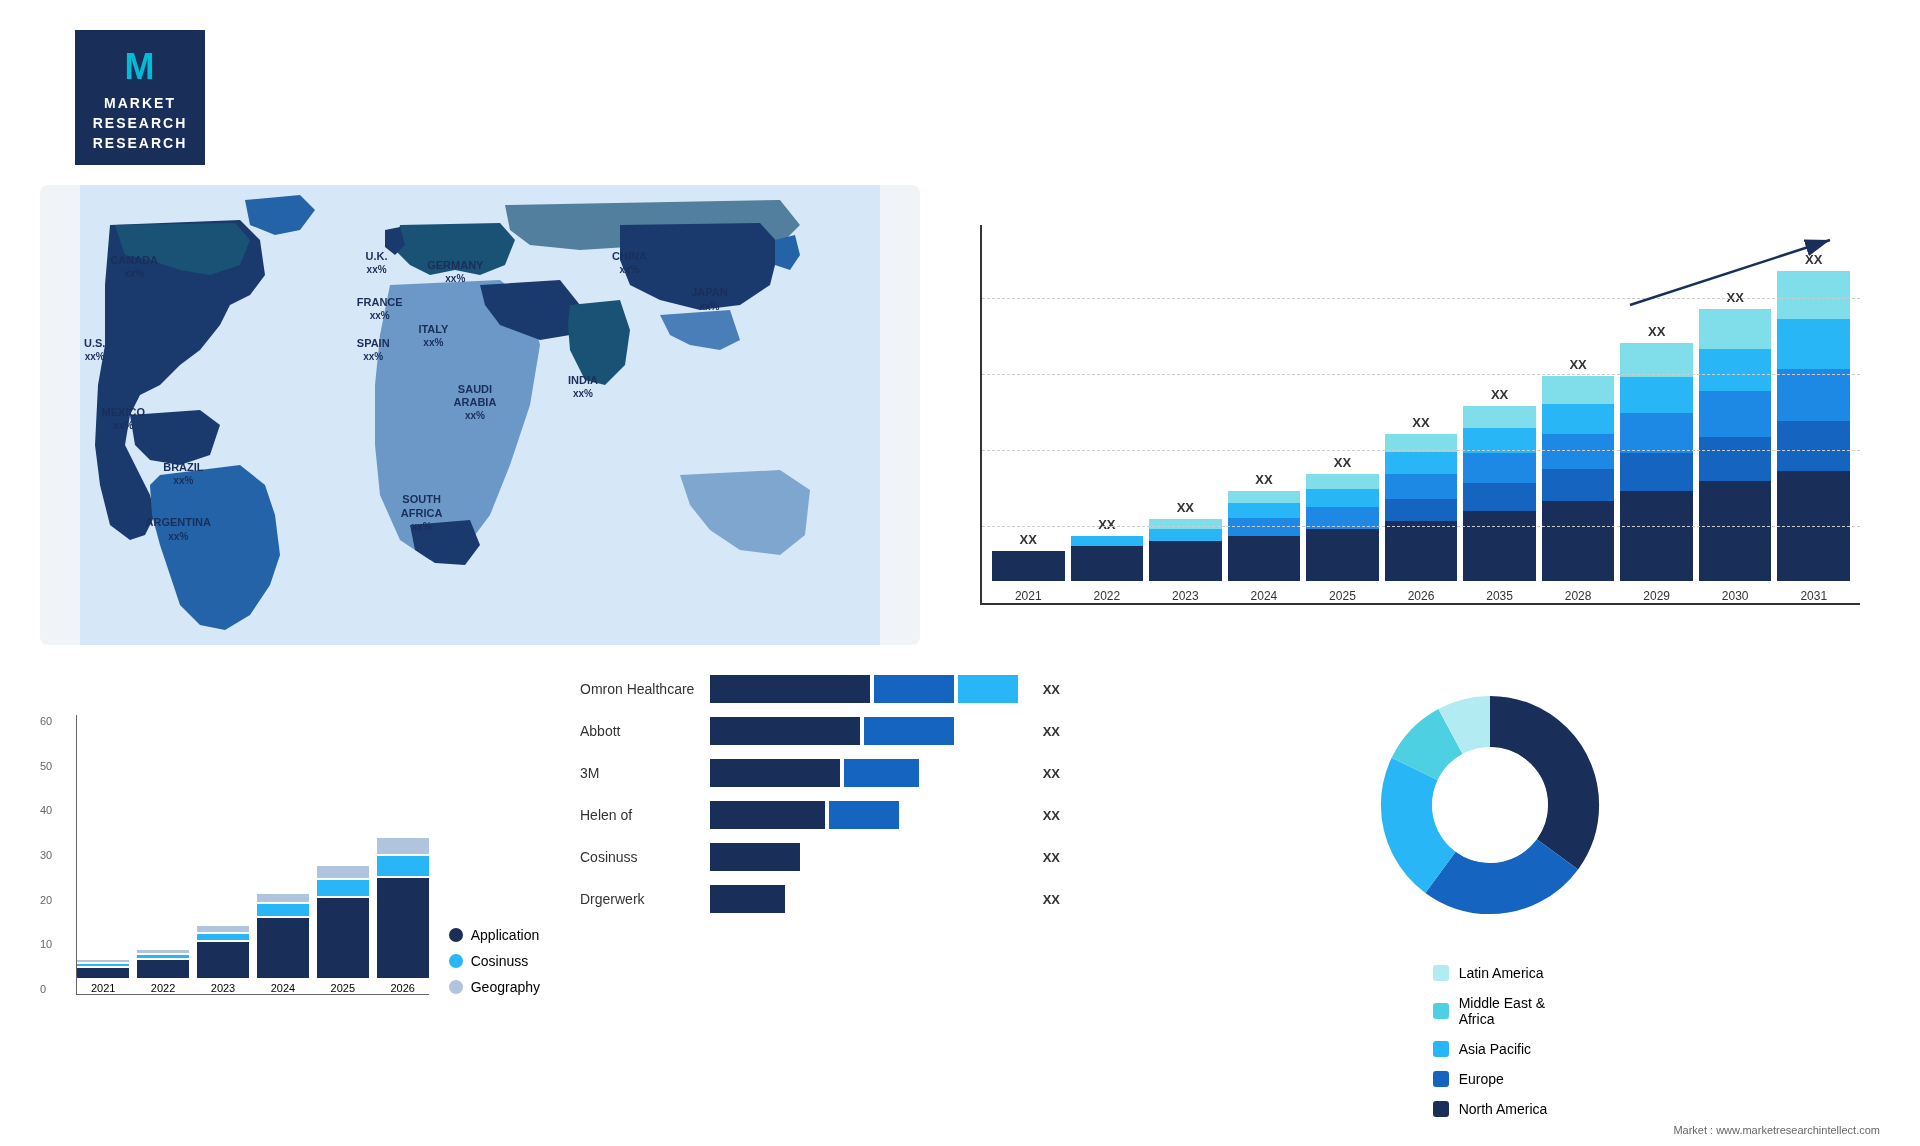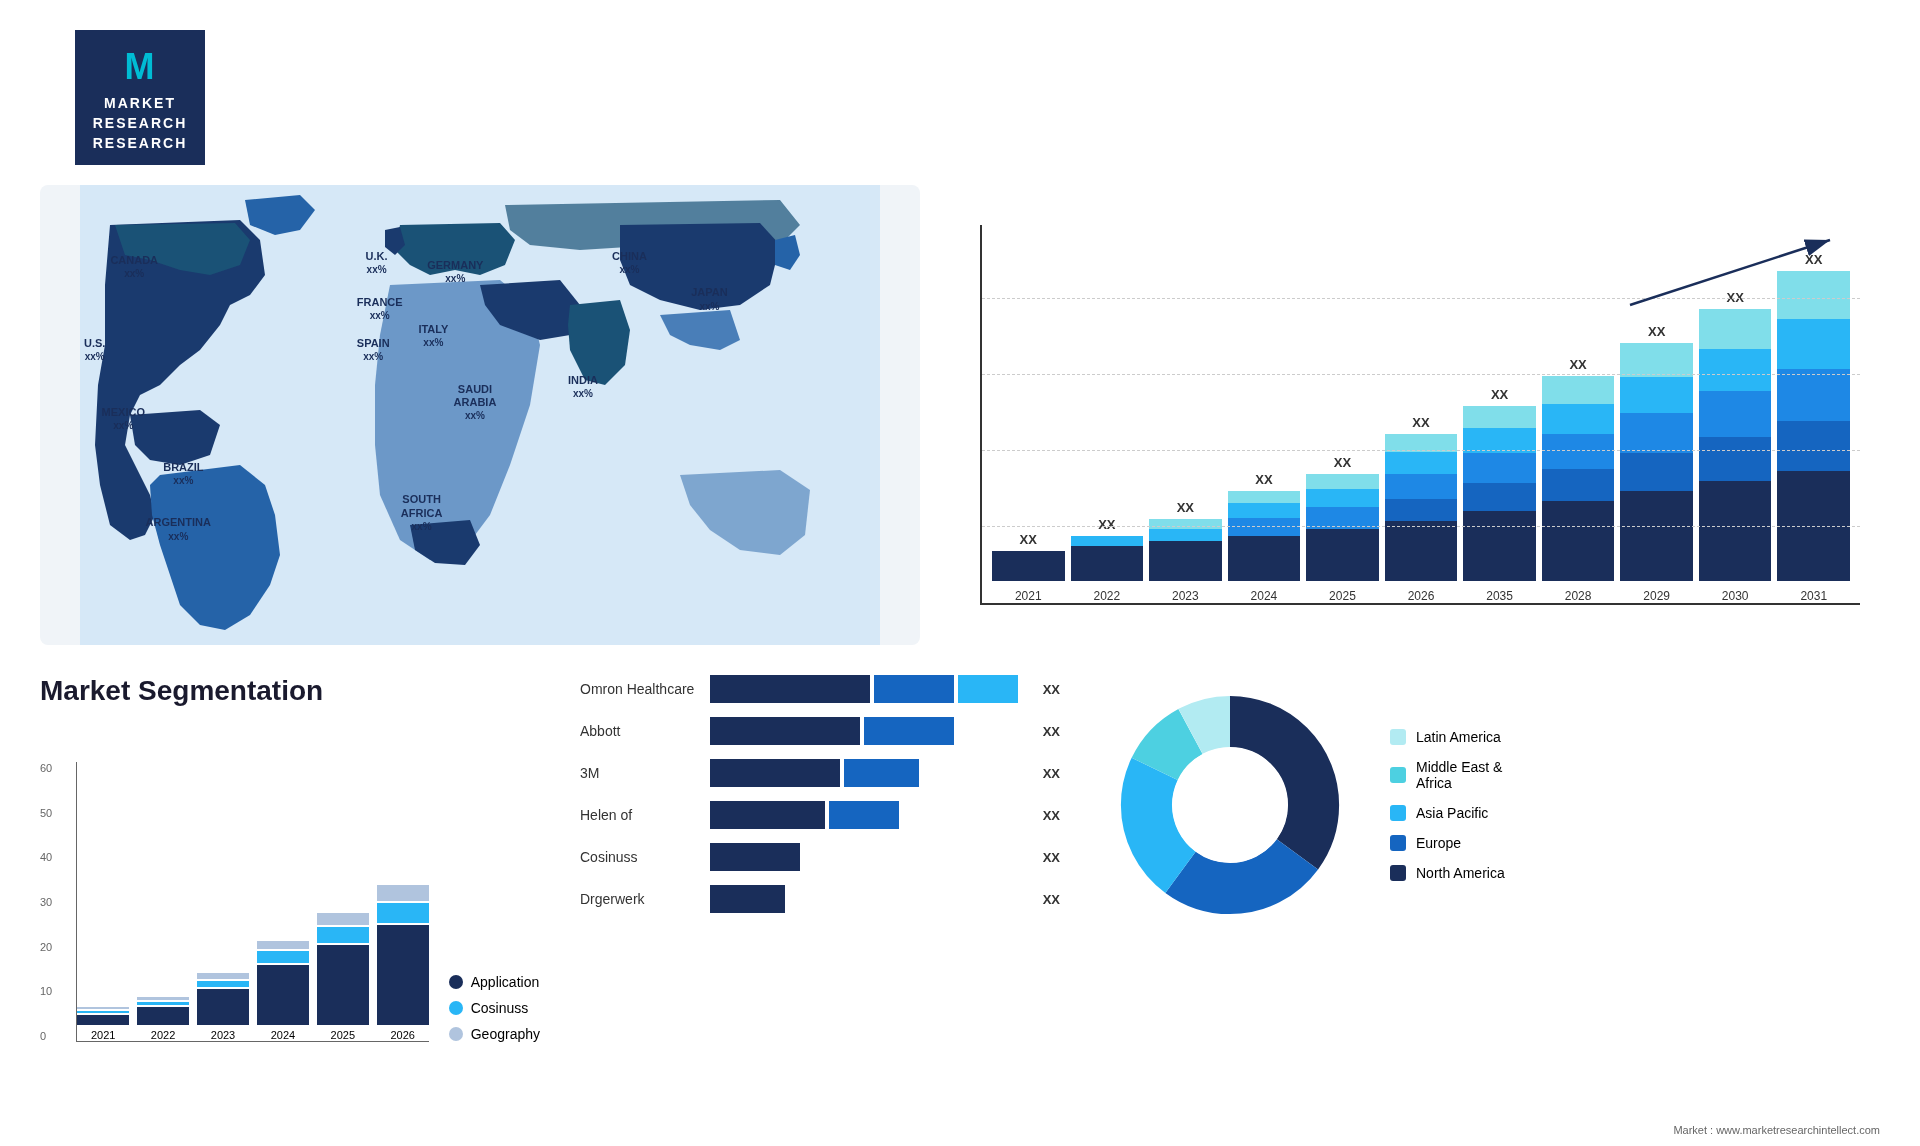--- a/index.html
+++ b/index.html
@@ -208,20 +208,21 @@
     }
 
     
     .regional {
       flex: 1;
     }
     .donut-area {
       display: flex;
       align-items: center;
       gap: 30px;
+      flex-direction: column;
     }
     .donut-chart {
       width: 260px;
       height: 260px;
     }
     .regional-legend {
       display: flex;
       flex-direction: column;
       gap: 14px;
     }
@@ -449,21 +450,20 @@
           <div class="bar-year">2031</div>
         </div>
       </div>
     </div>
   </div>
 </div>
 
 <div class="bottom-section">
 
   <div class="segmentation">
-    <h2 class="section-title">Market Segmentation</h2>
     <div class="seg-chart-area">
       <div class="y-axis-labels">
         <span>60</span>
         <span>50</span>
         <span>40</span>
         <span>30</span>
         <span>20</span>
         <span>10</span>
         <span>0</span>
       </div>

